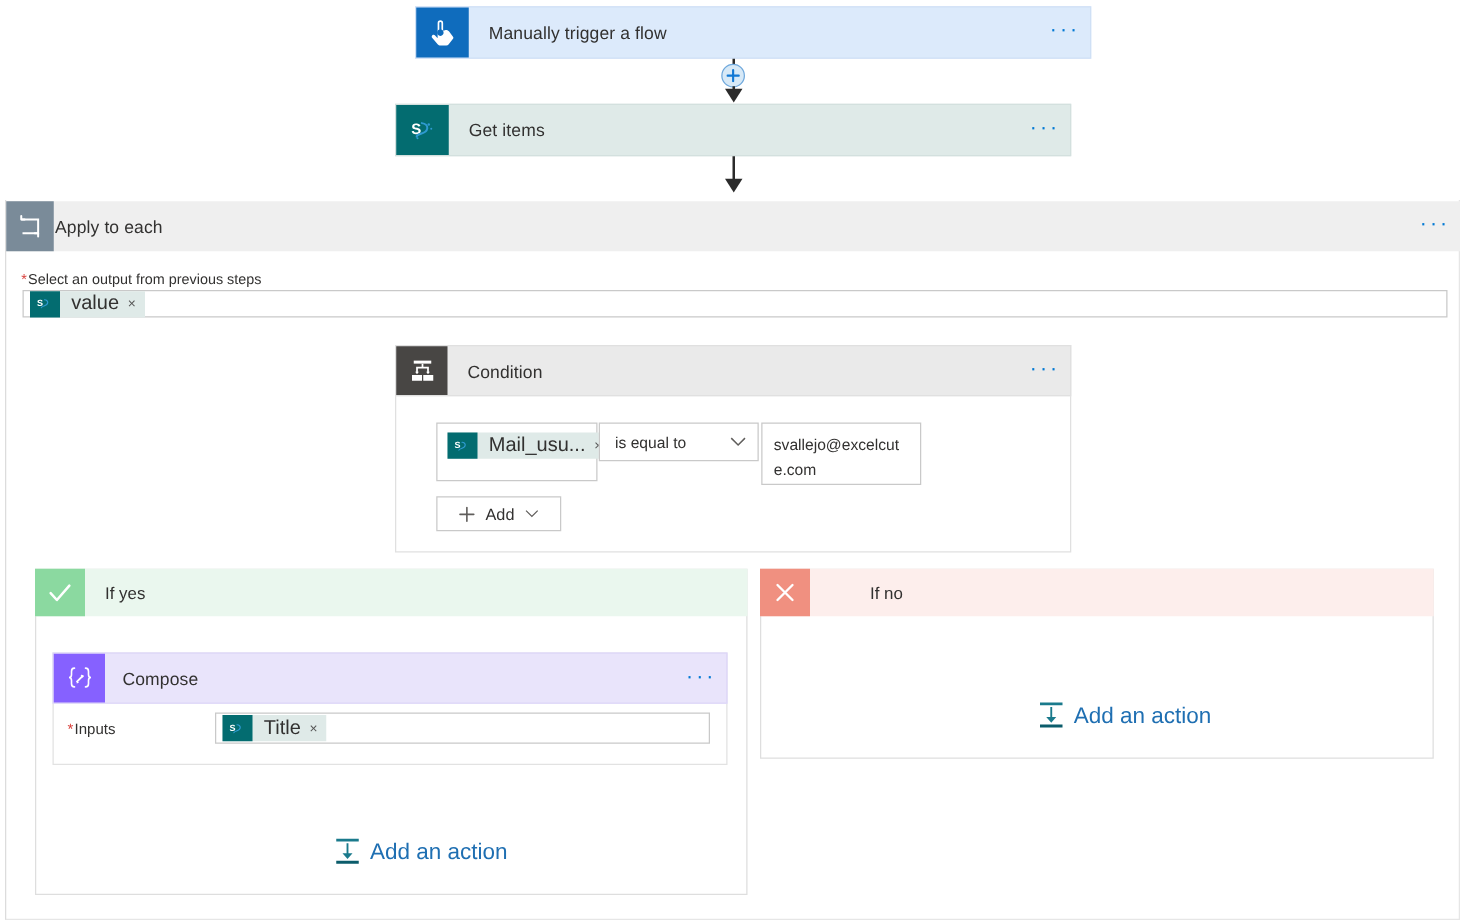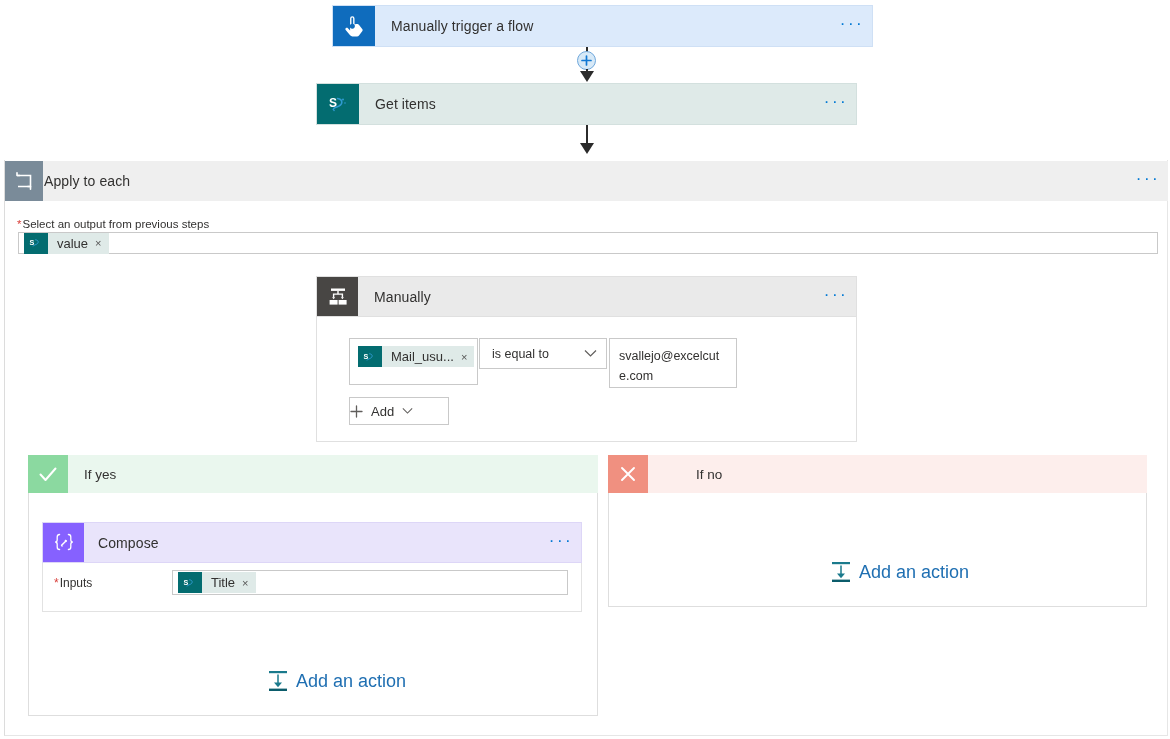--- a/index.html
+++ b/index.html
@@ -123,21 +123,21 @@
     vertical-align: middle;
   }
   .token-ico {
     width: 24px; min-width: 24px;
     background: #036c70;
     display: flex; align-items: center; justify-content: center;
   }
   .token-text {
     display: flex; align-items: center;
     padding: 0 7px 0 9px;
-    font-size: 13px;
+    font-size: 16px;
     color: #323130;
     white-space: nowrap;
   }
   .token-x {
     display: flex; align-items: center;
     padding-right: 7px;
     font-size: 11px; color: #555;
     cursor: pointer;
   }
 
@@ -191,21 +191,21 @@
     padding: 7px 9px 0 9px;
     font-size: 12.5px;
     color: #323130;
     line-height: 20px;
     word-break: break-all;
   }
   .add-btn {
     position: absolute;
     border: 1px solid #c9c9c9;
     background: #fff;
-    display: flex; align-items: center; 
+    display: flex; align-items: center; justify-content: center;
     gap: 8px;
     font-size: 13px;
     color: #323130;
     cursor: pointer;
   }
 
   
   .branch {
     position: absolute;
     border: 1px solid #dedede;
@@ -340,21 +340,21 @@
     <div class="card-icon">
       <svg width="24" height="24" viewBox="0 0 24 24">
         <rect x="5" y="3.5" width="14" height="2.4" fill="#ffffff"></rect>
         <path d="M12 5.9v3.2M12 9.1H7.6v3.4M12 9.1h4.4v3.4" stroke="#ffffff" stroke-width="1.4" fill="none"></path>
         <path d="M7.6 14.3l-1.5-2h3z" fill="#ffffff"></path>
         <path d="M16.4 14.3l-1.5-2h3z" fill="#ffffff"></path>
         <rect x="3.6" y="15" width="8" height="4.6" fill="#ffffff"></rect>
         <rect x="12.6" y="15" width="8" height="4.6" fill="#ffffff"></rect>
       </svg>
     </div>
-    <div class="card-title">Manually</div>
+    <div class="card-title">Condition</div>
     <div class="ellipsis">···</div>
   </div>
 
   <div class="cond-operand" style="left:349px; top:338px; width:129px; height:47px;">
     <span class="token">
       <span class="token-ico">
         <svg width="16" height="16" viewBox="0 0 20 20">
           <text x="2" y="12" font-family="Liberation Sans, sans-serif" font-size="9" font-weight="bold" fill="#ffffff">S</text>
           <path d="M9.5 6c2.2.2 3.4 1.4 3.2 3-.2 1.6-1.7 2.6-3.7 3.2-1.4.4-2.4 1-2.6 1.7" stroke="#2f9ad0" stroke-width="1.2" fill="none" stroke-linecap="round"></path>
         </svg>

